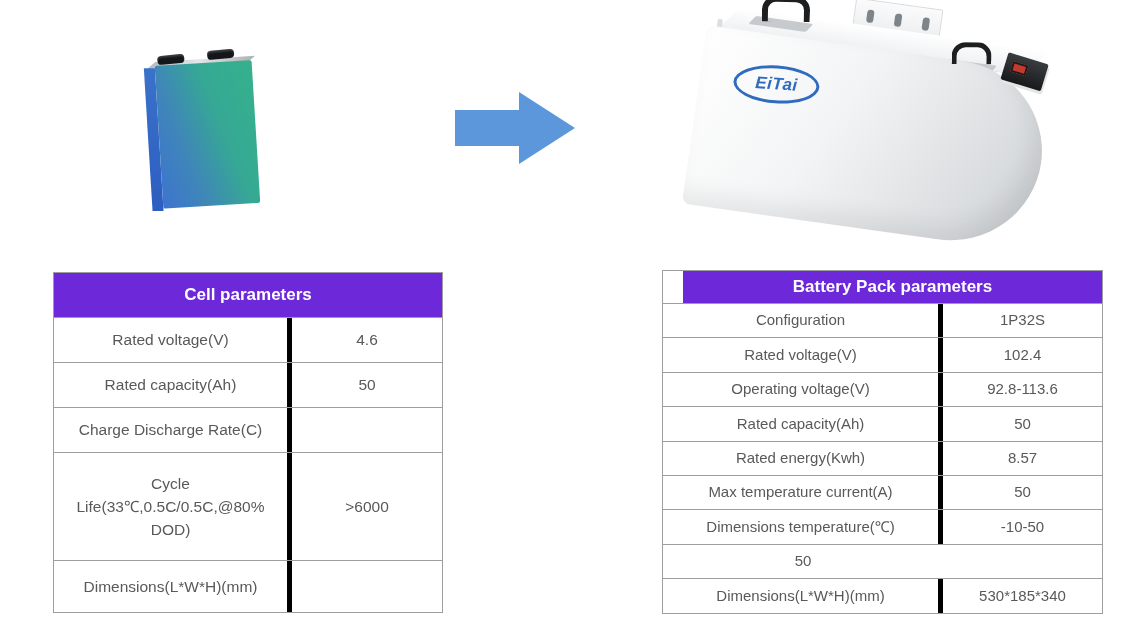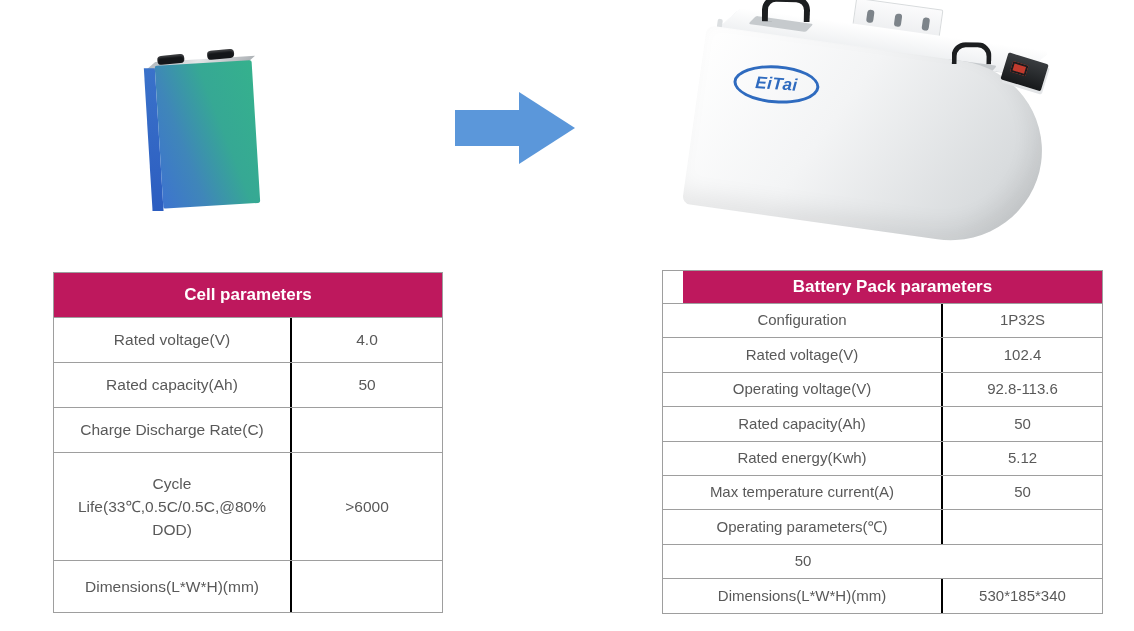--- a/index.html
+++ b/index.html
@@ -61,26 +61,26 @@
   .pack-connector { position:absolute; left:306px; top:16px; width:42px; height:28px; z-index:4;
               transform:rotate(9deg); border-radius:2px;
               background:linear-gradient(180deg,#3a3d40,#17191b); box-shadow:2px 3px 0 #e3e5e7; }
   .pack-connector .red { position:absolute; left:7px; top:7px; width:16px; height:11px;
               background:#c23b2e; border-radius:1px; box-shadow:inset 0 0 0 2px #1b1c1e; }
   .pack-pin { position:absolute; width:5px; height:10px; background:#dcdfe1; border-radius:2px; z-index:2; }
   .pack-pin.p1 { left:16px; top:20px; } .pack-pin.p2 { left:296px; top:44px; }
 
   
   .spec-table { position:absolute; border:1px solid #9e9e9e; background:#ffffff; color:#595959; }
-  .spec-header { background:#be185d; color:#ffffff; font-weight:bold;
+  .spec-header { background:#6d28d9; color:#ffffff; font-weight:bold;
               display:flex; align-items:center; justify-content:center; }
   .spec-row { display:grid; border-top:1px solid #9e9e9e; }
   .spec-cell { display:flex; align-items:center; justify-content:center;
               text-align:center; padding:2px 14px; line-height:1.5; }
-  .spec-cell.label { border-right:2px solid #000000; }
+  .spec-cell.label { border-right:5px solid #000000; }
 
   .cell-table { left:53px; top:272px; width:390px; font-size:15.5px; }
   .cell-table .spec-header { height:44px; font-size:17px; }
   .cell-table .spec-row { grid-template-columns:238px 1fr; }
   .cell-table .r-sm { height:45px; }
   .cell-table .r-lg { height:108px; }
   .cell-table .r-md { height:52px; }
 
   .pack-table { left:662px; top:270px; width:441px; font-size:15px; }
   .pack-table .spec-header { height:32px; font-size:17px;margin-left:20px; }
@@ -125,21 +125,21 @@
       </div>
       <div class="pack-front"></div>
       <div class="pack-logo">EiTai</div>
     </div>
   </div>
 
   <div class="spec-table cell-table">
     <div class="spec-header">Cell parameters</div>
     <div class="spec-row r-sm">
       <div class="spec-cell label">Rated voltage(V)</div>
-      <div class="spec-cell value">4.0</div>
+      <div class="spec-cell value">4.6</div>
     </div>
     <div class="spec-row r-sm">
       <div class="spec-cell label">Rated capacity(Ah)</div>
       <div class="spec-cell value">50</div>
     </div>
     <div class="spec-row r-sm">
       <div class="spec-cell label">Charge Discharge Rate(C)</div>
     </div>
     <div class="spec-row r-lg">
       <div class="spec-cell label">Cycle Life(33℃,0.5C/0.5C,@80% DOD)</div>
@@ -163,28 +163,29 @@
     <div class="spec-row">
       <div class="spec-cell label">Operating voltage(V)</div>
       <div class="spec-cell value">92.8-113.6</div>
     </div>
     <div class="spec-row">
       <div class="spec-cell label">Rated capacity(Ah)</div>
       <div class="spec-cell value">50</div>
     </div>
     <div class="spec-row">
       <div class="spec-cell label">Rated energy(Kwh)</div>
-      <div class="spec-cell value">5.12</div>
+      <div class="spec-cell value">8.57</div>
     </div>
     <div class="spec-row">
       <div class="spec-cell label">Max temperature current(A)</div>
       <div class="spec-cell value">50</div>
     </div>
     <div class="spec-row">
-      <div class="spec-cell label">Operating parameters(℃)</div>
+      <div class="spec-cell label">Dimensions temperature(℃)</div>
+      <div class="spec-cell value">-10-50</div>
     </div>
     <div class="spec-row">
       <div class="spec-cell value">50</div>
     </div>
     <div class="spec-row">
       <div class="spec-cell label">Dimensions(L*W*H)(mm)</div>
       <div class="spec-cell value">530*185*340</div>
     </div>
   </div>
 

